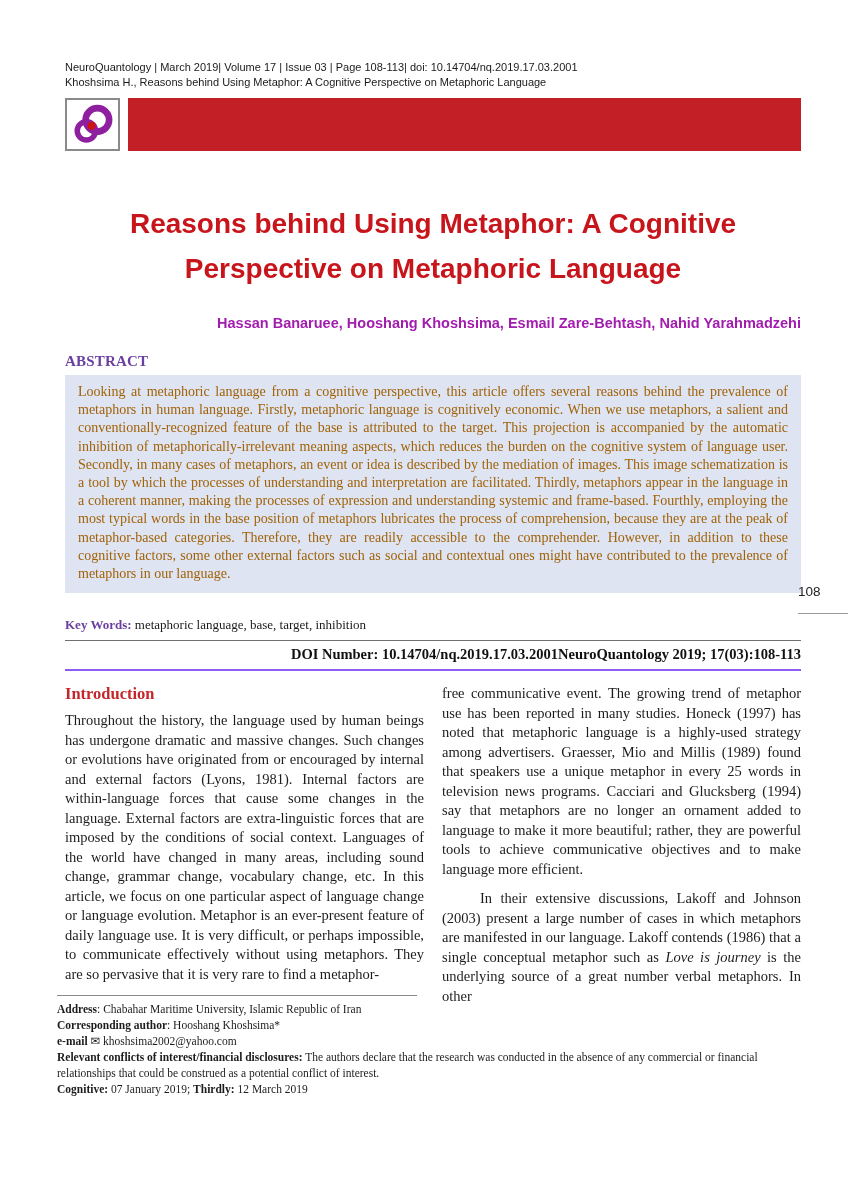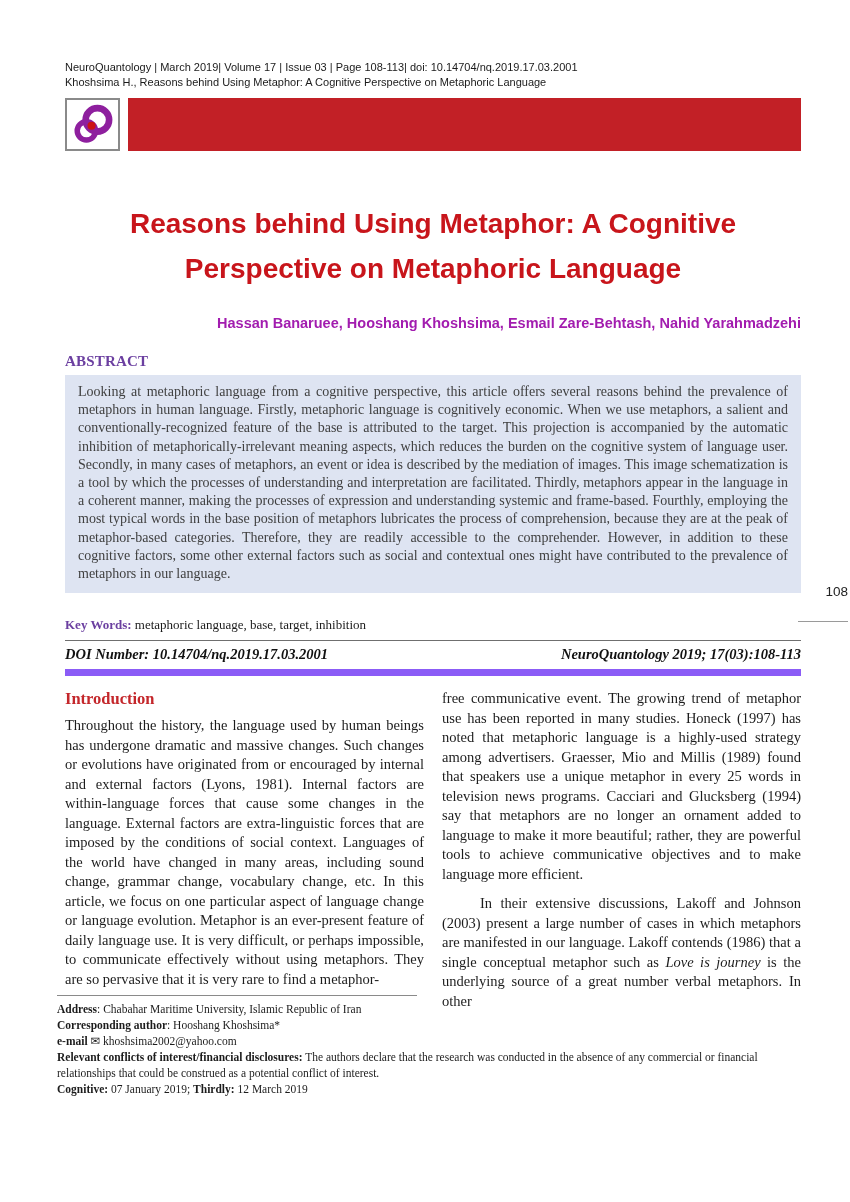--- a/index.html
+++ b/index.html
@@ -21,27 +21,27 @@
 
   
   .title{margin:50px auto 0;width:680px;text-align:center;
     font-family:"Liberation Sans", sans-serif;font-weight:bold;
     font-size:28px;line-height:45px;}
   .authors{margin-top:24px;text-align:right;font-family:"Liberation Sans", sans-serif;
     font-weight:bold;font-size:14.5px;color:#a21caf;}
 
   
   .abs-head{margin-top:22px;font-weight:bold;font-size:15px;letter-spacing:0.2px;}
-  .abs-box{margin-top:5px;padding:8px 13px 10px;font-size:14px;line-height:18.2px;text-align:justify;color:#404040;}
+  .abs-box{margin-top:5px;padding:8px 13px 10px;font-size:14px;line-height:18.2px;text-align:justify;color:#a16207;}
   .keywords{margin-top:24px;font-size:13px;color:#1a1a1a;}
   .kw-label{font-weight:bold;}
 
-  .doi-row{margin-top:7px;border-top:1px solid #6f6f6f;border-bottom:7px solid #8b5cf6;
-    padding:5px 0 6px;display:flex;justify-content:space-between;
-    font-weight:bold;font-size:14.5px;color:#111;font-style:italic;}
+  .doi-row{margin-top:7px;border-top:1px solid #6f6f6f;border-bottom:2px solid #8b5cf6;
+    padding:5px 0 6px;display:flex;justify-content:flex-end;
+    font-weight:bold;font-size:14.5px;color:#111;}
 
   
   .columns{margin-top:13px;display:flex;gap:18px;}
   .col{width:360px;font-size:14.5px;line-height:19.5px;text-align:justify;color:#1c1c1c;}
   .intro-head{font-weight:bold;font-size:16.5px;line-height:20px;margin-bottom:7px;}
   .col p{margin:0;}
   .col p.indent{text-indent:38px;margin-top:10px;}
   .italic{font-style:italic;}
 
   
@@ -55,23 +55,23 @@
   .footer{position:absolute;left:57px;top:1103px;width:736px;border-top:1px solid #9a9a9a;}
   .footer-row{position:relative;height:90px;font-family:"Liberation Sans", sans-serif;font-size:11px;color:#111;}
   .eissn{position:absolute;left:0;top:30px;}
   .eissn b{font-weight:bold;}
   .website{position:absolute;right:0;top:30px;}
   .footer-logo-box{position:absolute;left:50%;transform:translateX(-50%);top:5px;
     width:54px;height:70px;border:2px solid #6f6f6f;box-sizing:border-box;
     display:flex;align-items:center;justify-content:center;background:#fff;}
 
   
-  .page-number{position:absolute;right:2px;top:584px;width:50px;text-align:right;
+  .page-number{position:absolute;right:2px;top:584px;width:50px;text-align:left;
     font-family:"Liberation Sans", sans-serif;font-size:13.5px;color:#222;
-    border-bottom:1px solid #9a9a9a;padding-bottom:22px;}
+    border-bottom:1px solid #9a9a9a;padding-bottom:14px;}
 </style>
 </head>
 <body>
 
 <div class="page">
 
   <div class="content">
 
     <div class="hdr">
       <div>NeuroQuantology | March 2019| Volume 17 | Issue 03 | Page 108-113| doi: 10.14704/nq.2019.17.03.2001</div>

